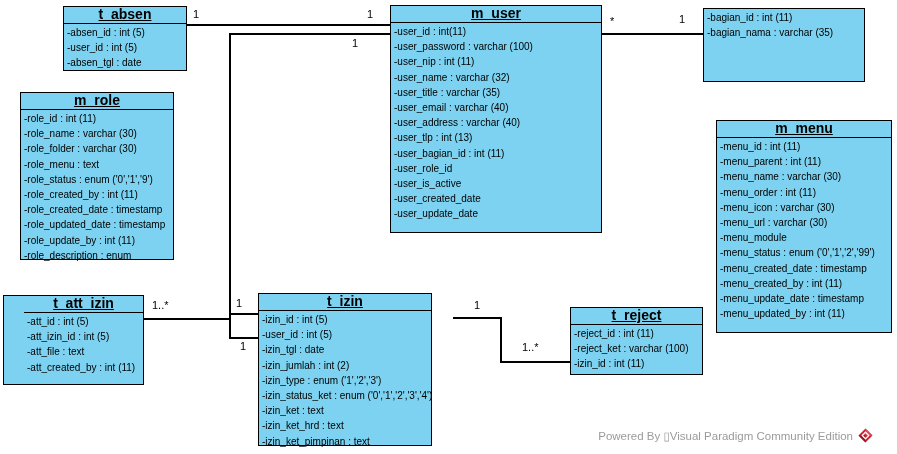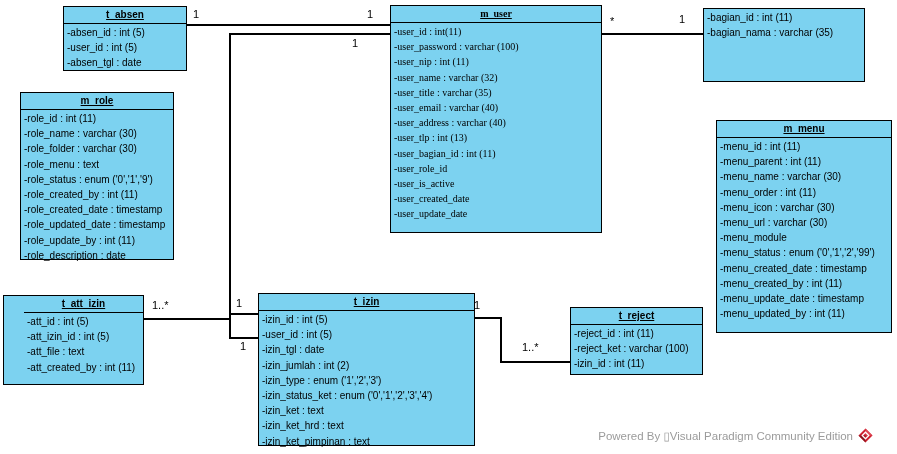--- a/index.html
+++ b/index.html
@@ -12,21 +12,21 @@
   }
   .entity {
     position: absolute;
     background: #7cd2f0;
     border: 1.5px solid #000;
     box-sizing: border-box;
   }
   .entity-title {
     height: 16px; line-height: 15px;
     text-align: center;
-    font-size: 10px; font-weight: bold;
+    font-size: 14px; font-weight: bold;
     border-bottom: 1.5px solid #000;
     color: #000;
     text-decoration: underline;
     white-space: nowrap; overflow: hidden;
   }
   .entity-fields { padding-top: 1px; }
   .field {
     font-size: 10px;
     line-height: 15.2px;
     height: 15.2px;
@@ -80,51 +80,51 @@
         <div class="entity-fields">
           <div class="field">-role_id : int (11)</div>
           <div class="field">-role_name : varchar (30)</div>
           <div class="field">-role_folder : varchar (30)</div>
           <div class="field">-role_menu : text</div>
           <div class="field">-role_status : enum ('0','1','9')</div>
           <div class="field">-role_created_by : int (11)</div>
           <div class="field">-role_created_date : timestamp</div>
           <div class="field">-role_updated_date : timestamp</div>
           <div class="field">-role_update_by : int (11)</div>
-          <div class="field">-role_description : date</div>
+          <div class="field">-role_description : enum</div>
         </div>
       </div>
       <div class="entity" style="left: 3px; top: 295px; width: 141px; height: 90px; padding-left: 20px;">
         <div class="entity-title">t_att_izin</div>
         <div class="entity-fields">
           <div class="field">-att_id : int (5)</div>
           <div class="field">-att_izin_id : int (5)</div>
           <div class="field">-att_file : text</div>
           <div class="field">-att_created_by : int (11)</div>
         </div>
       </div>
-      <div class="entity" style="left: 390px; top: 5px; width: 212px; height: 228px; font-family: Liberation Serif, serif;">
+      <div class="entity" style="left: 390px; top: 5px; width: 212px; height: 228px;">
         <div class="entity-title">m_user</div>
         <div class="entity-fields">
           <div class="field">-user_id : int(11)</div>
           <div class="field">-user_password : varchar (100)</div>
           <div class="field">-user_nip : int (11)</div>
           <div class="field">-user_name : varchar (32)</div>
           <div class="field">-user_title : varchar (35)</div>
           <div class="field">-user_email : varchar (40)</div>
           <div class="field">-user_address : varchar (40)</div>
           <div class="field">-user_tlp : int (13)</div>
           <div class="field">-user_bagian_id : int (11)</div>
           <div class="field">-user_role_id</div>
           <div class="field">-user_is_active</div>
           <div class="field">-user_created_date</div>
           <div class="field">-user_update_date</div>
         </div>
       </div>
-      <div class="entity" style="left: 258px; top: 293px; width: 217px; height: 153px;">
+      <div class="entity" style="left: 258px; top: 293px; width: 174px; height: 153px;">
         <div class="entity-title">t_izin</div>
         <div class="entity-fields">
           <div class="field">-izin_id : int (5)</div>
           <div class="field">-user_id : int (5)</div>
           <div class="field">-izin_tgl : date</div>
           <div class="field">-izin_jumlah : int (2)</div>
           <div class="field">-izin_type : enum ('1','2','3')</div>
           <div class="field">-izin_status_ket : enum ('0','1','2','3','4')</div>
           <div class="field">-izin_ket : text</div>
           <div class="field">-izin_ket_hrd : text</div>

